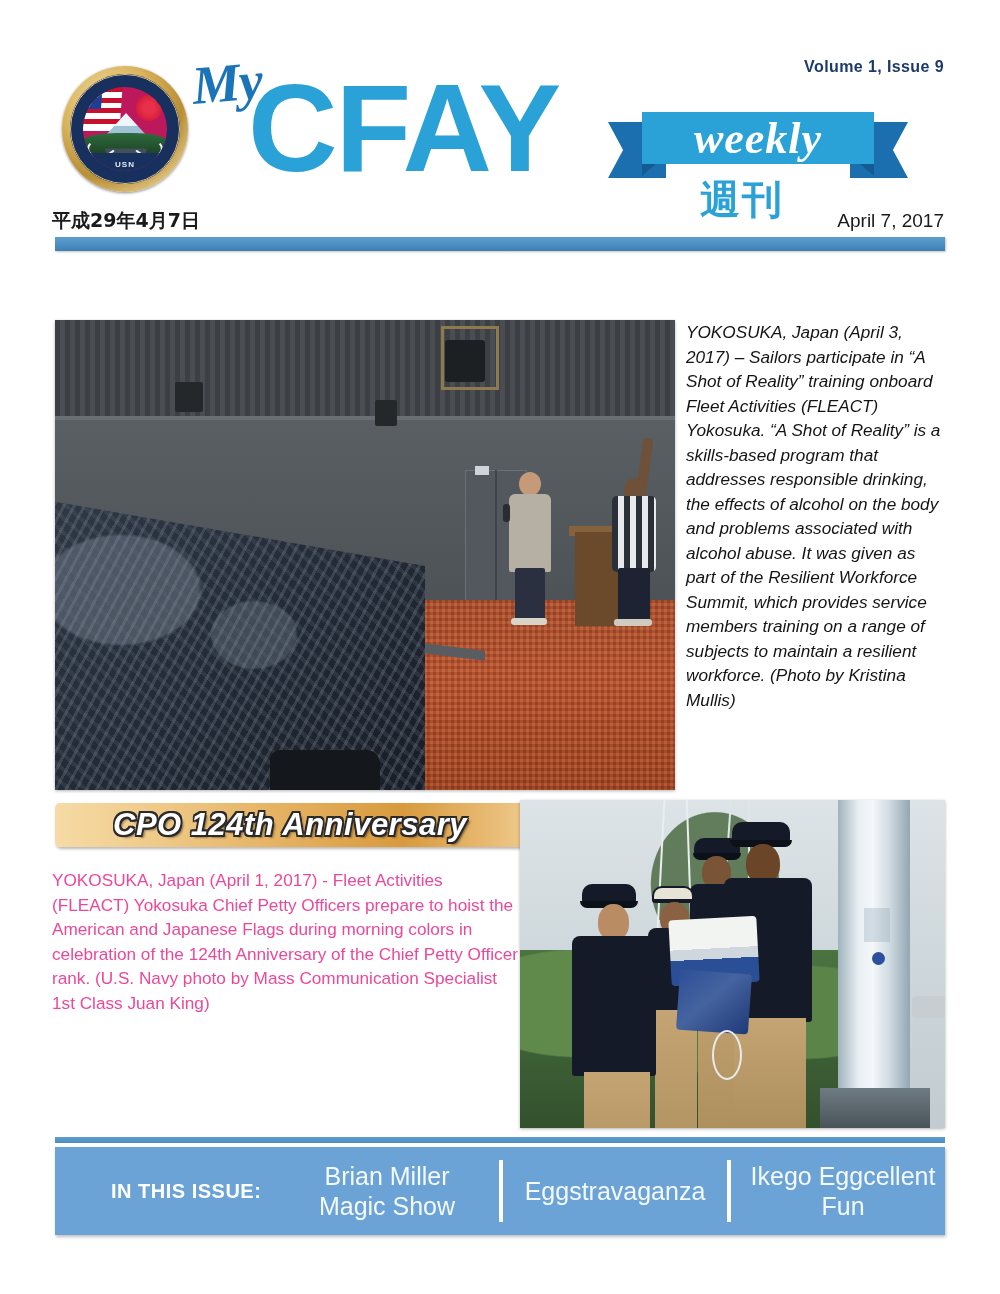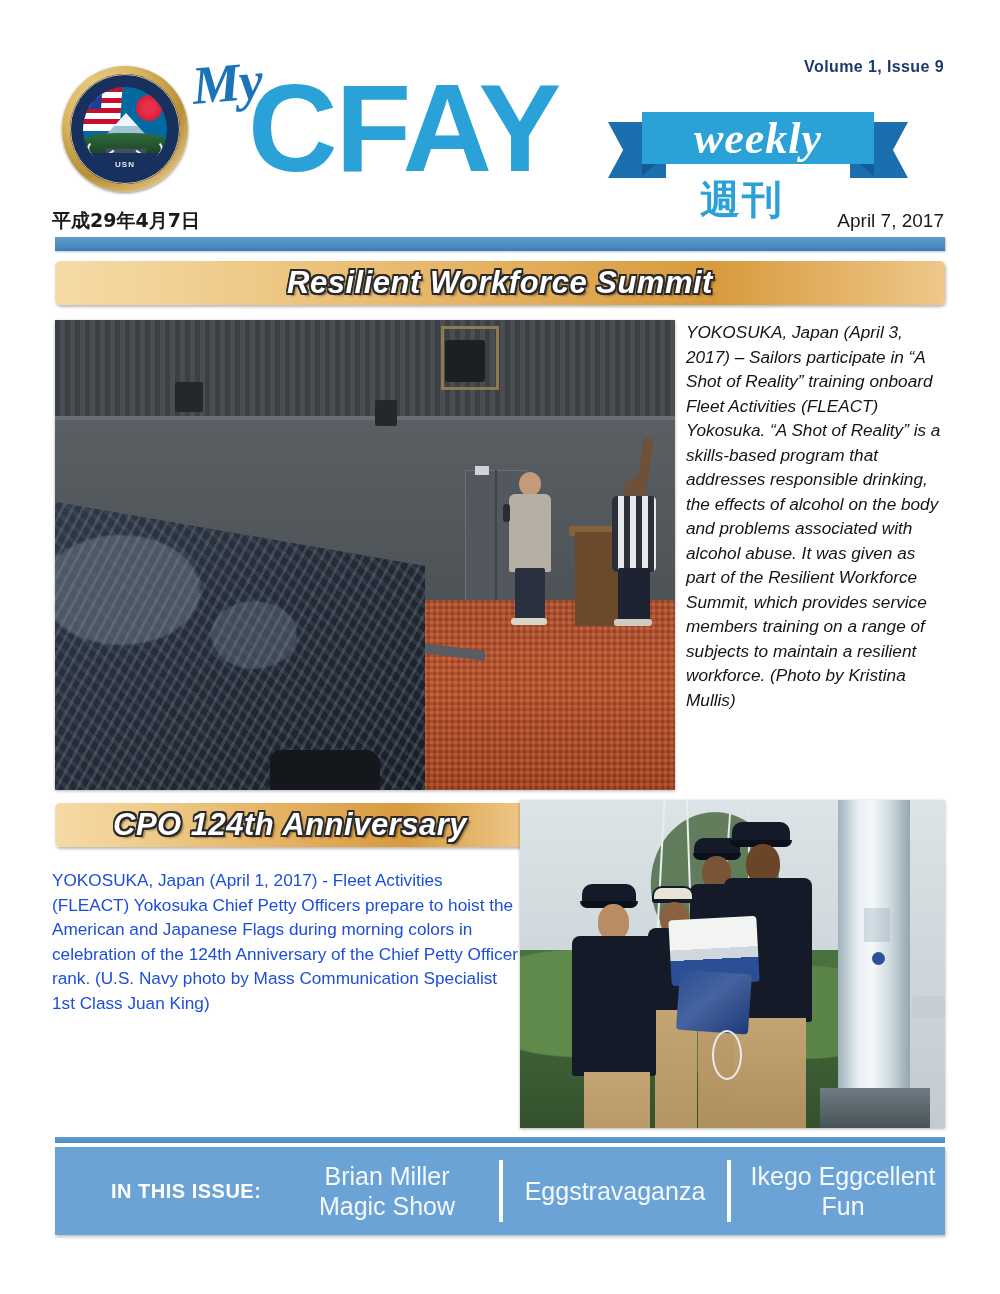--- a/index.html
+++ b/index.html
@@ -25,21 +25,21 @@
   .seal-inner{
     position:absolute;left:8px;top:8px;width:110px;height:110px;border-radius:50%;
     background:#18305e;overflow:hidden;
   }
   .seal-ring-text{
     position:absolute;left:0;top:0;width:110px;height:110px;border-radius:50%;
     border:1.5px solid #d8c189;box-sizing:border-box;
   }
   .seal-face{
     position:absolute;left:13px;top:13px;width:84px;height:84px;border-radius:50%;
-    background:#0369a1;overflow:hidden;
+    background:#be185d;overflow:hidden;
   }
   .seal-flag{position:absolute;left:0;top:0;width:38px;height:44px;
     background:
       linear-gradient(to bottom,#c8102e 0 12%,#fff 12% 24%,#c8102e 24% 36%,#fff 36% 48%,#c8102e 48% 60%,#fff 60% 72%,#c8102e 72% 84%,#fff 84% 100%);
     transform:skewX(-4deg);}
   .seal-canton{position:absolute;left:0;top:0;width:18px;height:22px;background:#1c3f94;}
   .seal-sun{position:absolute;right:5px;top:8px;width:26px;height:26px;border-radius:50%;
     background:radial-gradient(circle,#e8304a 30%,#c8102e 100%);}
   .seal-fuji{position:absolute;left:12px;bottom:24px;width:62px;height:34px;
     background:linear-gradient(to bottom,#eef6fb 0 38%,#9fc4d8 38% 100%);
@@ -186,21 +186,21 @@
   .article1{
     position:absolute;left:686px;top:320px;width:258px;
     font-size:17.2px;line-height:24.5px;color:#141414;
     text-align:left;
     font-style:italic;
   }
 
   
   .article2{
     position:absolute;left:52px;top:868px;width:470px;
-    font-size:17.2px;line-height:24.5px;color:#1d4ed8;
+    font-size:17.2px;line-height:24.5px;color:#ec4899;
   }
 
   
   .photo2{
     position:absolute;left:520px;top:800px;width:425px;height:328px;
     overflow:hidden;background:#cdd5d8;
     box-shadow:0 1px 3px rgba(0,0,0,.3);
   }
   .p2-sky{position:absolute;left:0;top:0;width:100%;height:100%;
     background:linear-gradient(to bottom,#dde4e7 0%,#cfd8dc 45%,#c2ccd0 100%);}
@@ -302,23 +302,20 @@
     </div>
 
     <div class="kanji-weekly">週刊</div>
     <div class="vol-issue">Volume 1, Issue 9</div>
     <div class="jp-date">平成29年4月7日</div>
     <div class="en-date">April 7, 2017</div>
   </div>
 
   <div class="blue-rule"></div>
 
-  <div class="gold-banner" id="banner-rws">
-    <span class="banner-title">Resilient Workforce Summit</span>
-  </div>
 
   <div class="photo1">
     <div class="p1-wallTop"></div>
     <div class="p1-ledge"></div>
     <div class="p1-wallLow"></div>
     <div class="p1-spk1"></div>
     <div class="p1-spk2"></div>
     <div class="p1-spkbox"></div>
     <div class="p1-spkbig"></div>
     <div class="p1-door"></div>

